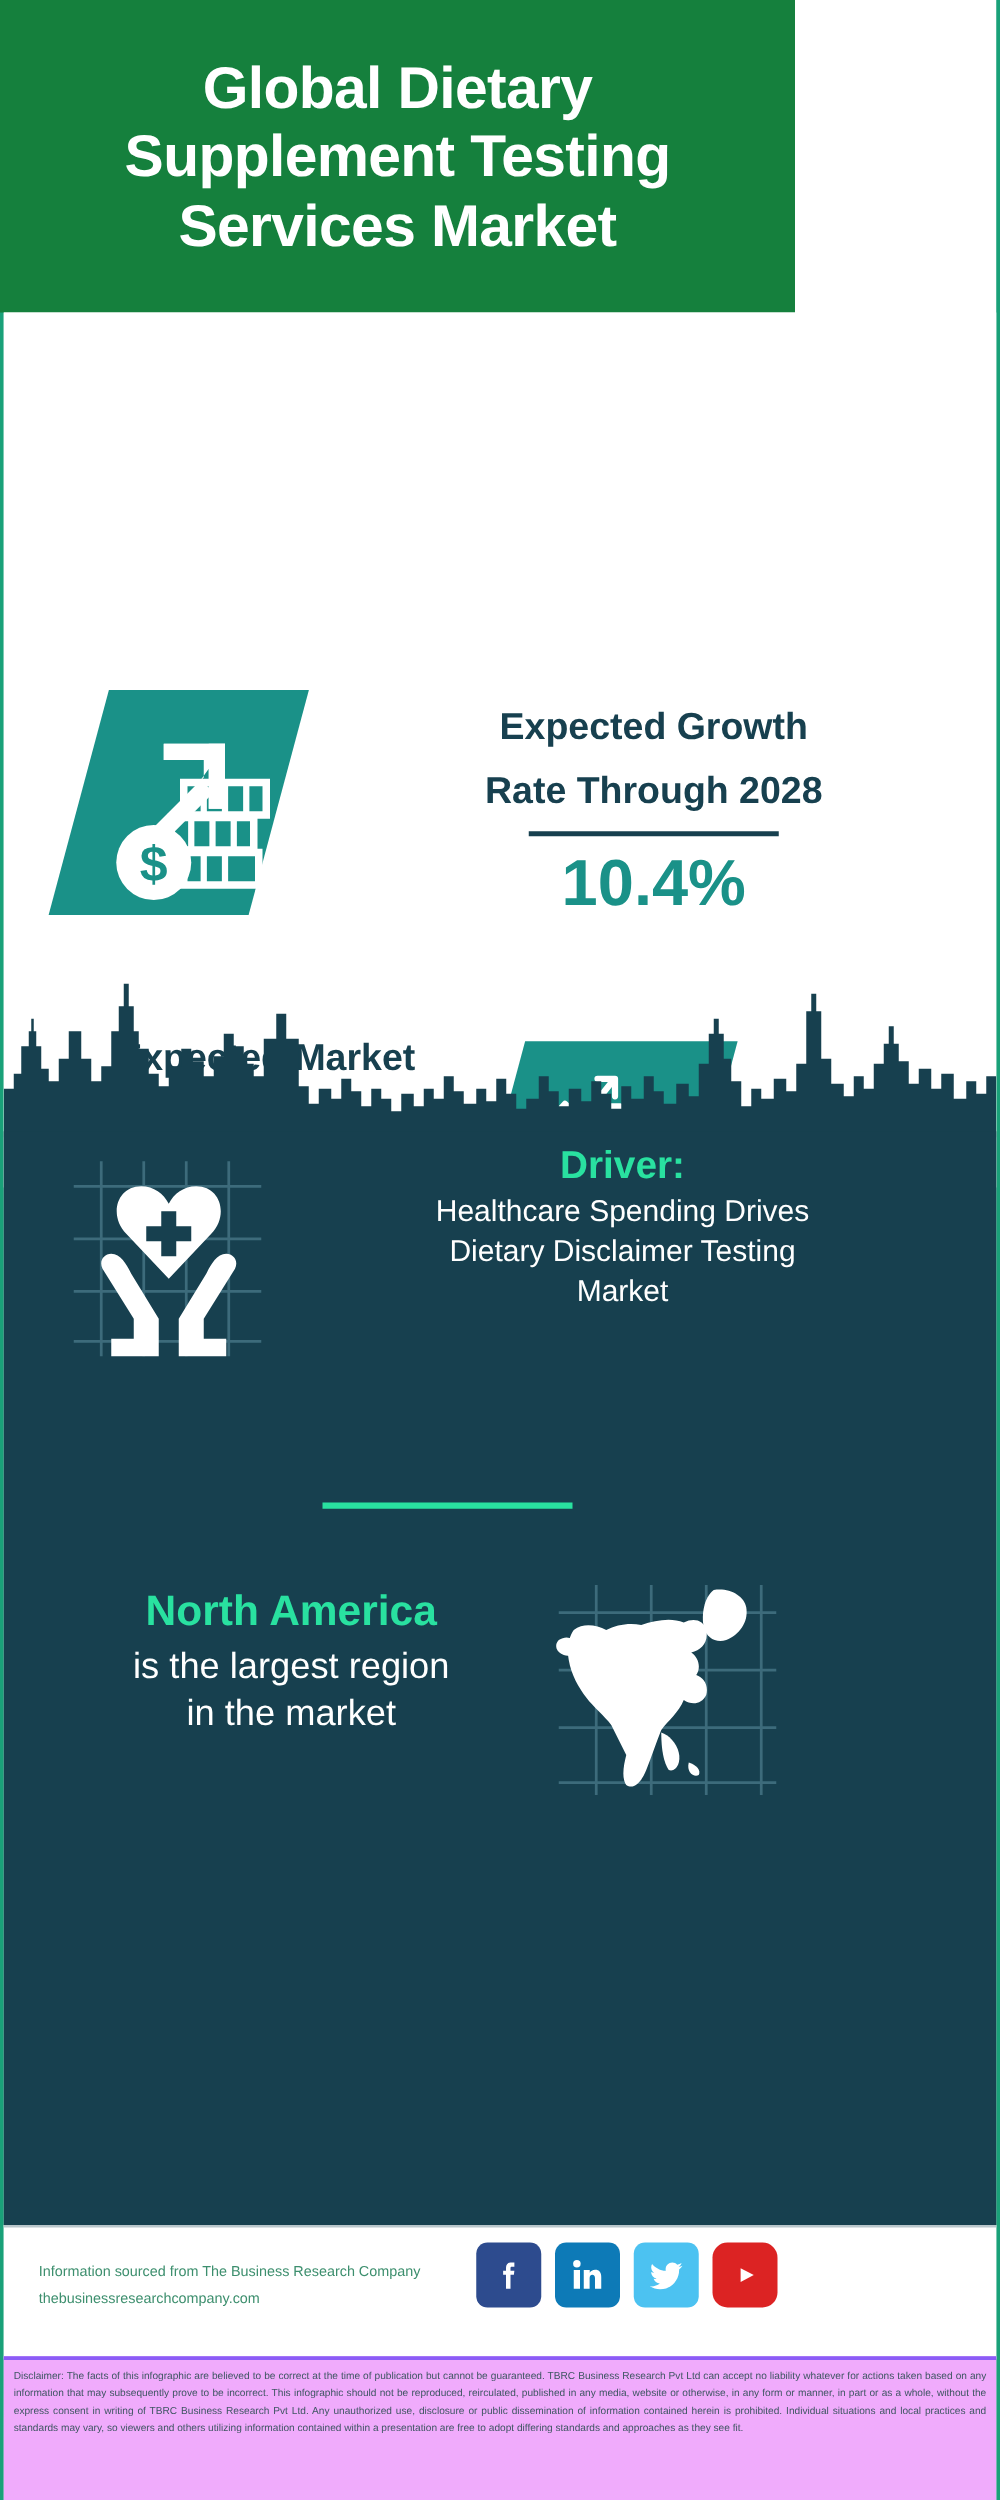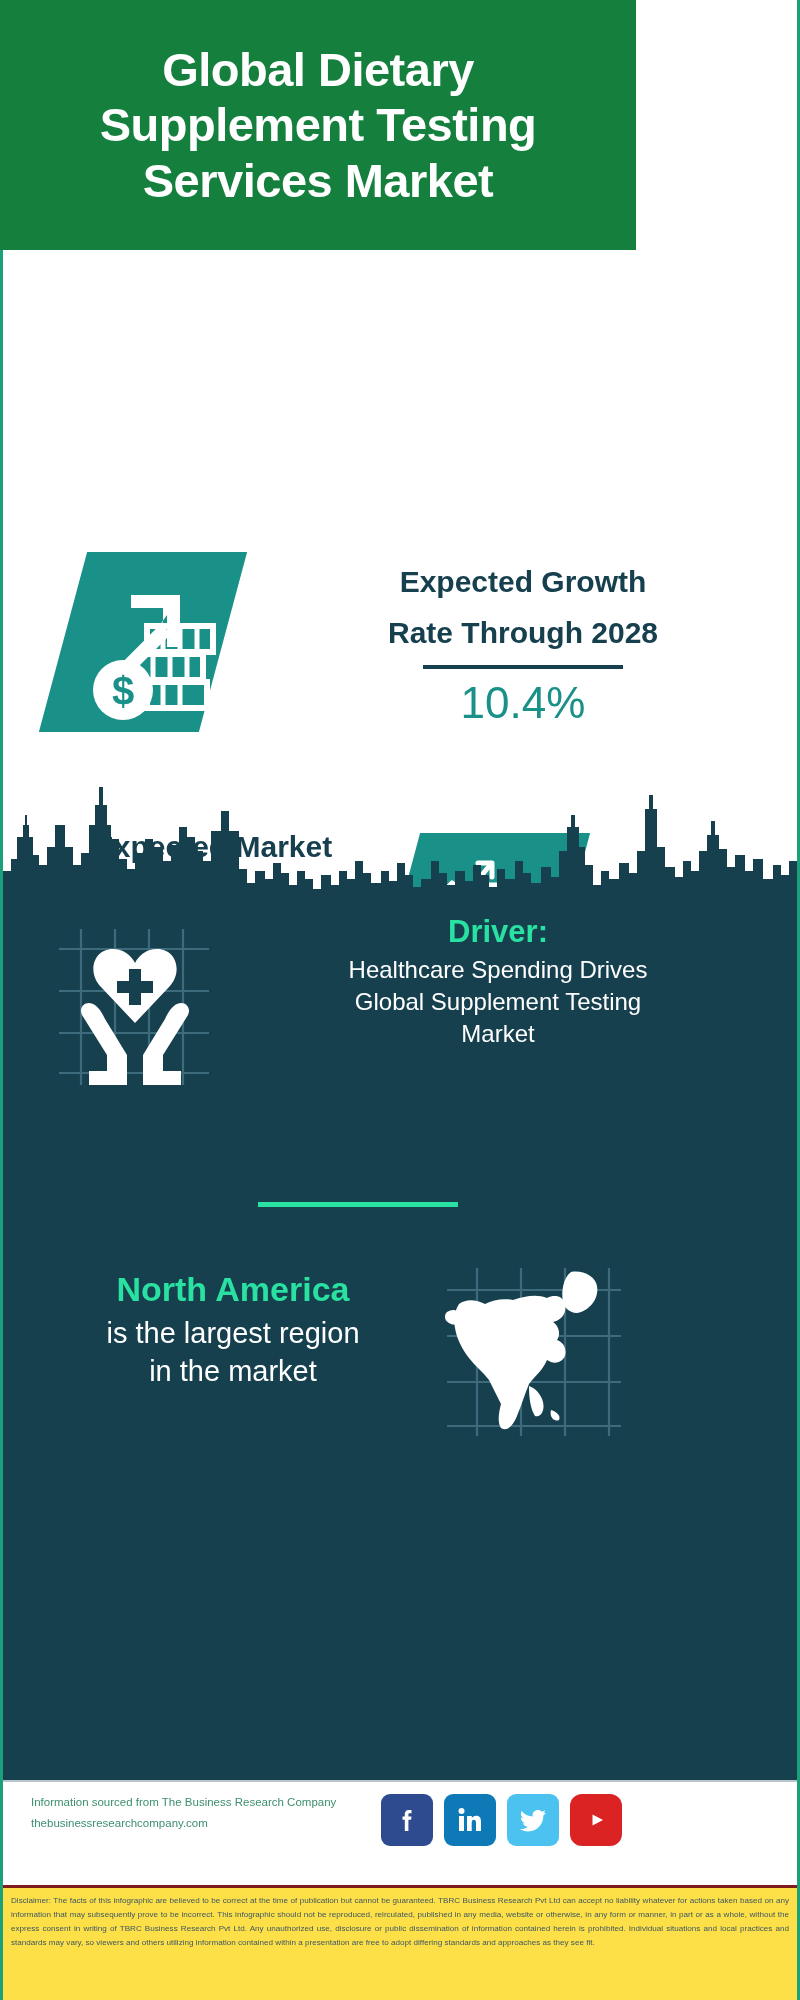--- a/index.html
+++ b/index.html
@@ -57,21 +57,21 @@
     position:absolute;left:260px;top:0;width:520px;text-align:center;
   }
   .lbl-dark{
     color:#17404f;font-size:30px;font-weight:bold;line-height:1.25;
     margin:13px;
   }
   .rule-dark{
     width:200px;height:4px;background:#17404f;margin:14px auto 0 auto;
   }
   .val-teal{
-    color:#1a9188;font-size:44px;font-weight:normal;margin:12px 0 0 0;line-height:1;
+    color:#1a9188;font-size:52px;font-weight:bold;margin:12px 0 0 0;line-height:1;
   }
 
   
   .row-size{
     position:absolute;left:0;top:565px;width:794px;height:220px;
   }
   .size-text{
     position:absolute;left:10px;top:0;width:400px;text-align:center;
   }
   .rule-dark2{
@@ -137,40 +137,40 @@
     position:absolute;left:440px;top:0px;width:180px;height:180px;
   }
 
   
   .footer{
     position:absolute;left:0;top:1780px;width:794px;height:105px;
     background:#ffffff;
     border-top:2px solid #b9c6cb;
   }
   .footer-text{
-    position:absolute;left:28px;top:10px;width:360px;
+    position:absolute;left:28px;top:26px;width:360px;
   }
   .footer-line{
     color:#3d8f6e;font-size:11.5px;line-height:1.85;margin:0;
   }
   .social{
     position:absolute;left:378px;top:12px;
     display:flex;gap:11px;align-items:center;
   }
   .sicon{
     width:52px;height:52px;border-radius:9px;
     display:flex;align-items:center;justify-content:center;
   }
   .sicon svg{display:block;}
 
   
   .disclaimer{
     position:absolute;left:0;top:1885px;width:794px;height:115px;
-    background:#fde047;
-    border-top:3px solid #7f1d1d;
+    background:#f0abfc;
+    border-top:3px solid #8b5cf6;
     box-sizing:border-box;
   }
   .disclaimer p{
     margin:6px 8px 0 8px;
     color:#3f5663;
     font-size:8.1px;
     line-height:1.72;
     text-align:justify;
   }
 </style>
@@ -285,21 +285,21 @@
 
         <path d="M36 88 C30 88 26 94 29 100 L54 140 L54 156 L36 156 L36 170 L74 170 L74 140 L52 104 C49 98 44 88 36 88 Z" fill="#ffffff"></path>
 
         <path d="M128 88 C134 88 138 94 135 100 L110 140 L110 156 L128 156 L128 170 L90 170 L90 140 L112 104 C115 98 120 88 128 88 Z" fill="#ffffff"></path>
       </svg>
 
       <div class="driver-text">
         <p class="driver-head">Driver:</p>
         <p class="driver-body">
           <span>Healthcare Spending Drives</span><br>
-          <span>Global Supplement Testing</span><br>
+          <span>Dietary Disclaimer Testing</span><br>
           <span>Market</span>
         </p>
       </div>
     </div>
 
     <div class="rule-green"></div>
 
     <div class="region">
       <div class="region-text">
         <p class="region-head">North America</p>

